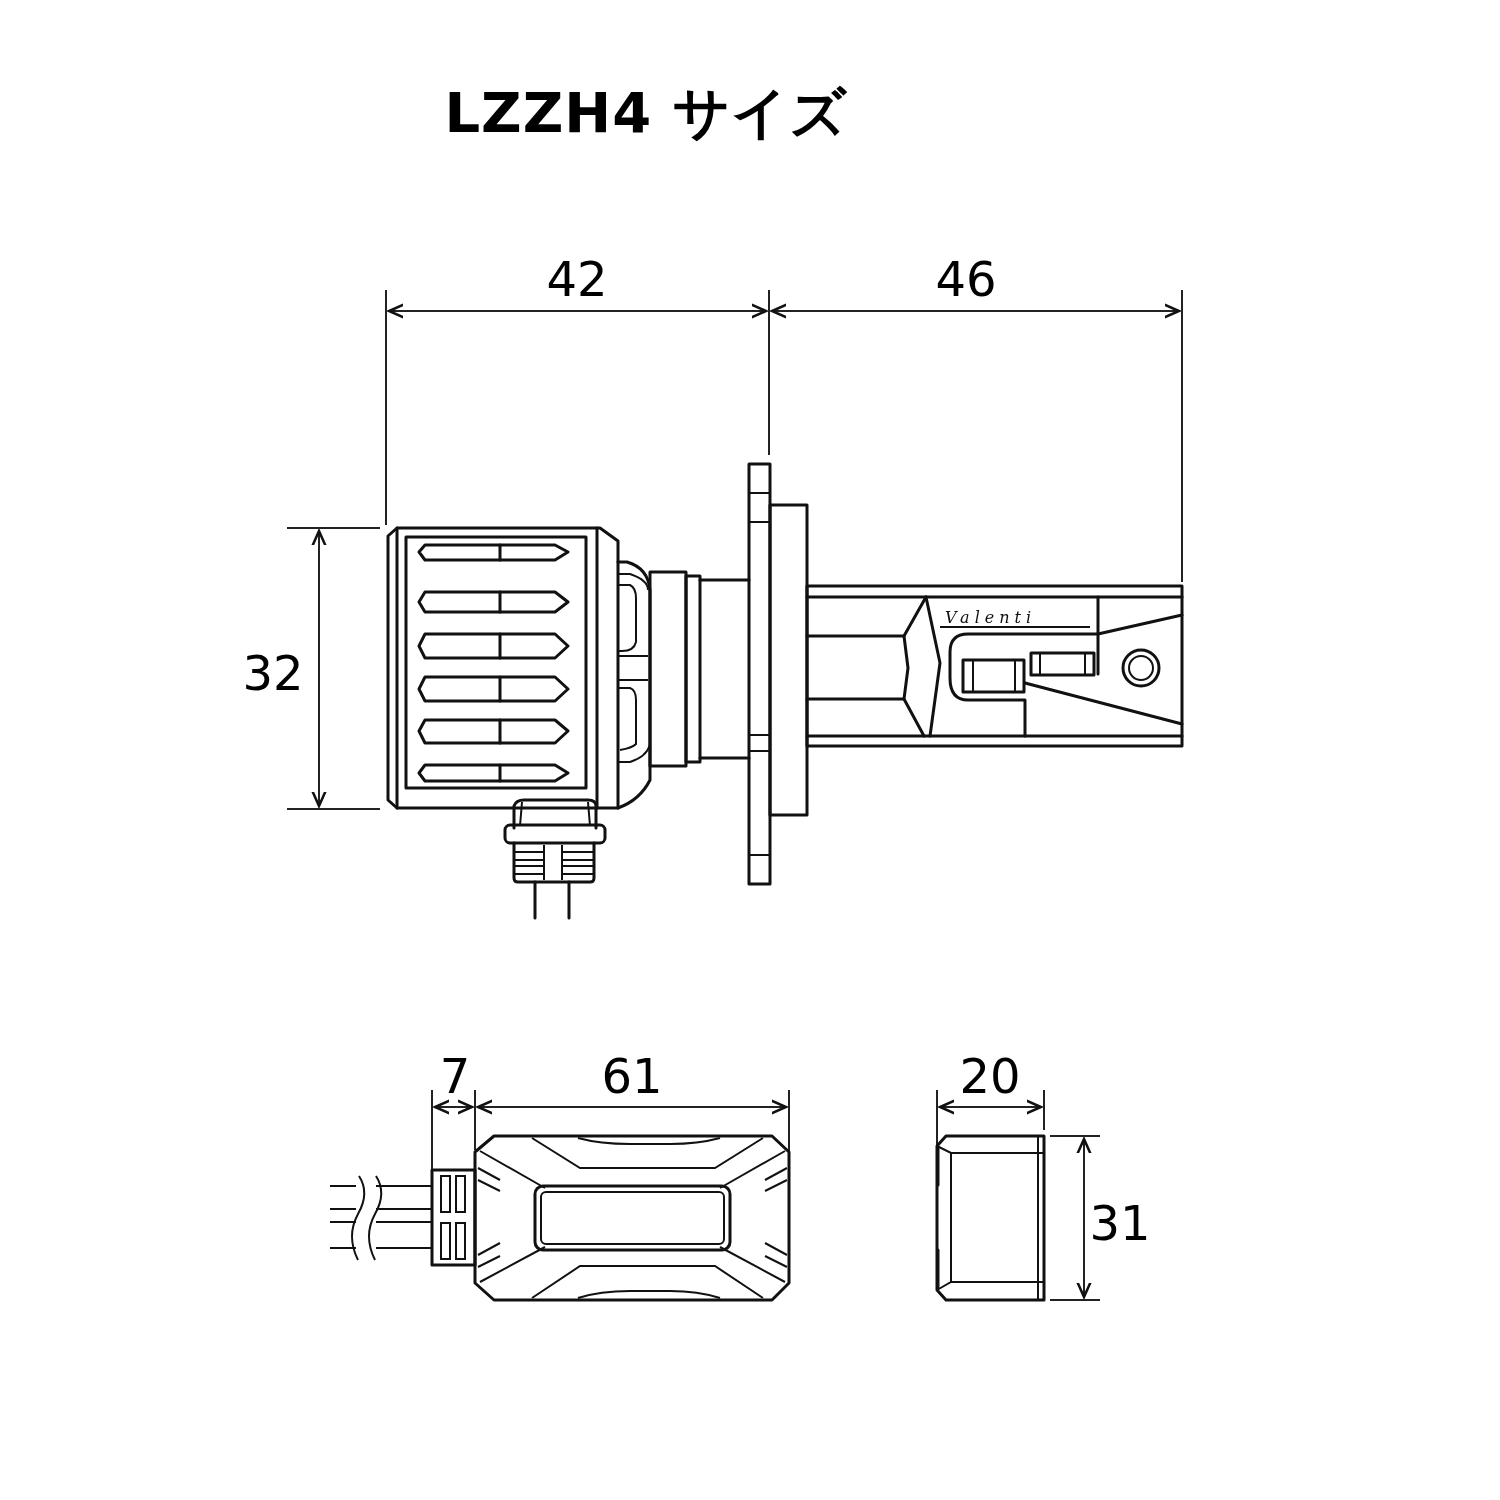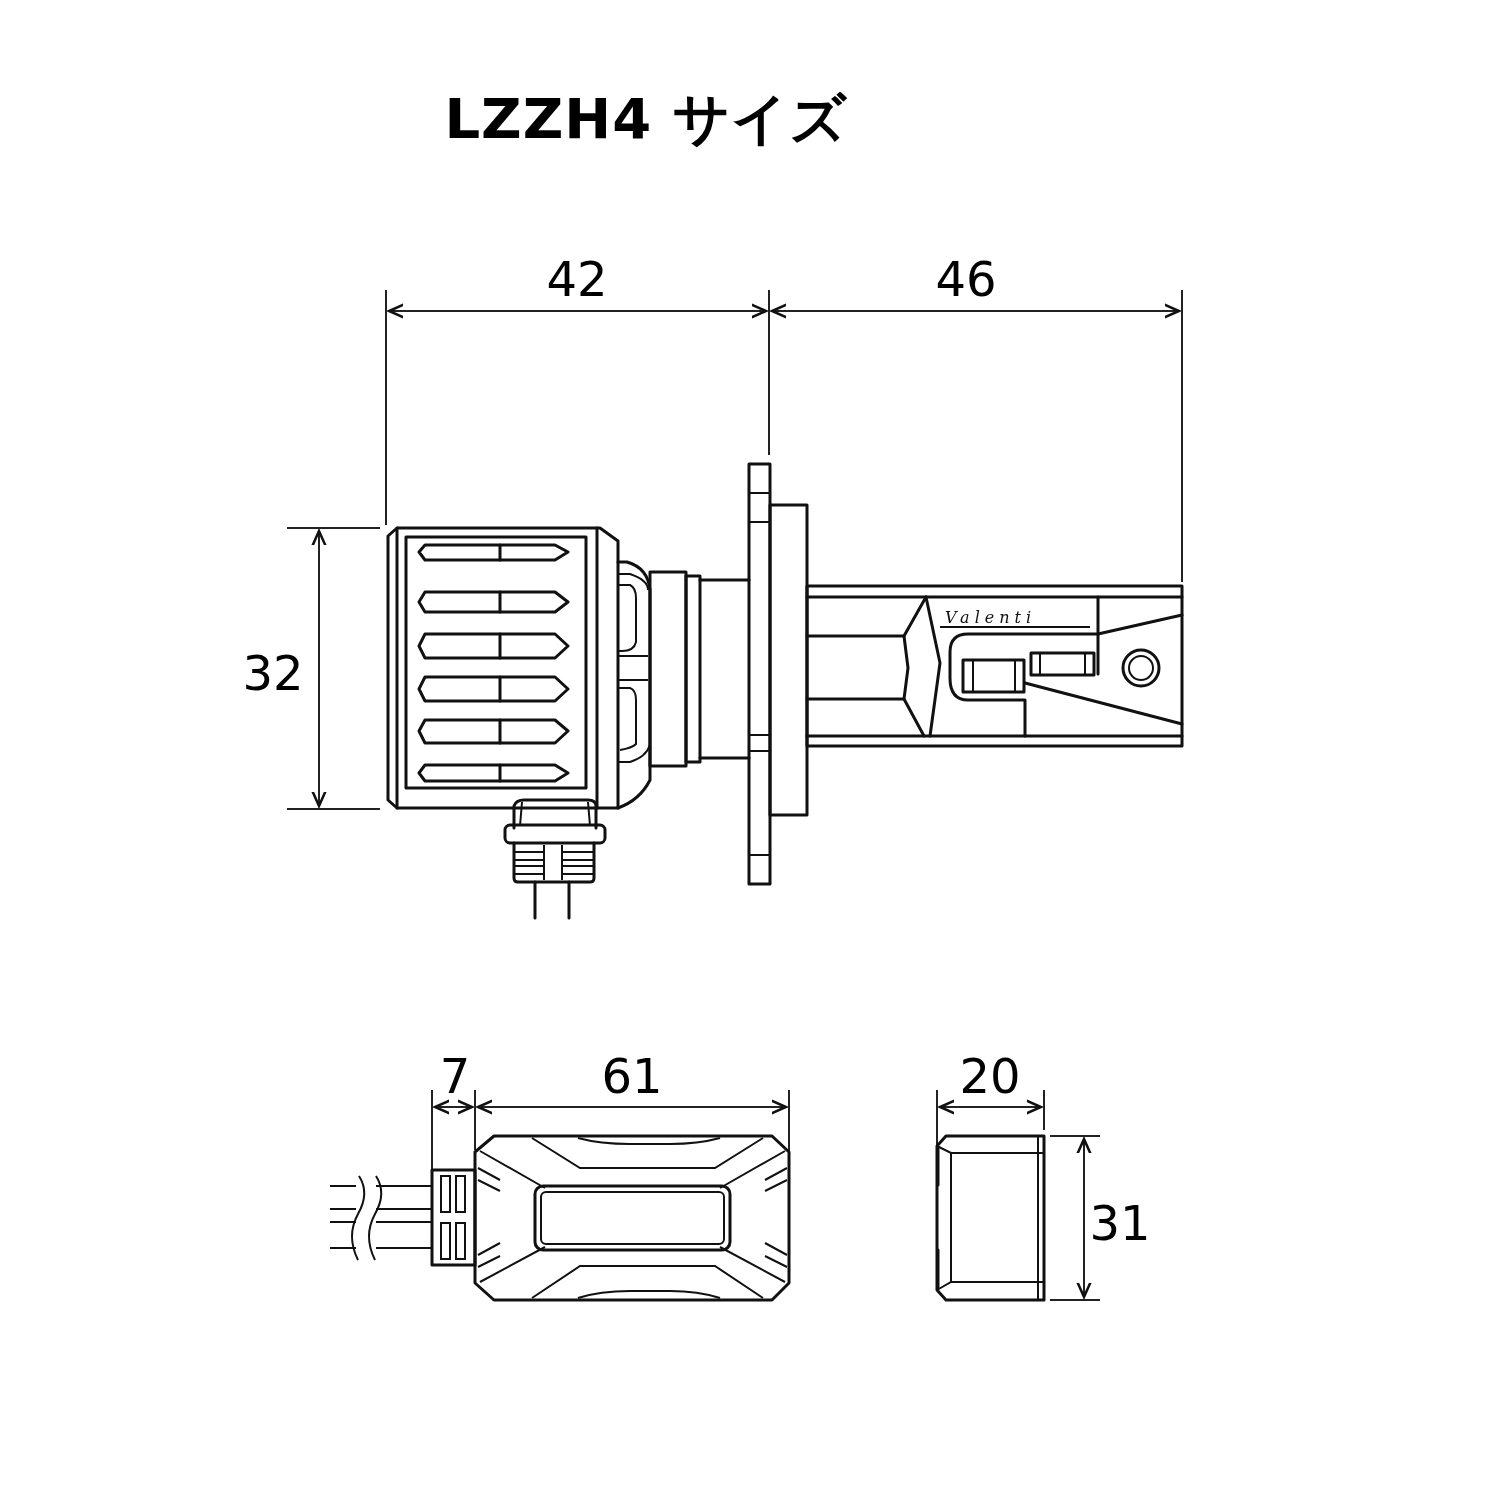--- a/index.html
+++ b/index.html
@@ -1,18 +1,18 @@
 <!DOCTYPE html>
 <html><head>
 <meta charset="utf-8">
 <style>
   html, body { margin: 0; padding: 0; background: #ffffff; }
   body { width: 1500px; height: 1500px; position: relative; overflow: hidden; }
   .title {
-    position: absolute; left: 0; top: 82px; width: 1292px; text-align: center;
+    position: absolute; left: 0; top: 76px; width: 1292px; text-align: center;
     font-family: "DejaVu Sans", sans-serif; font-weight: bold; font-size: 56px;
     color: #000; letter-spacing: 1px;
   }
   svg.drawing { position: absolute; left: 0; top: 0; }
   .ln { stroke: #111; stroke-width: 3; fill: none; stroke-linejoin: round; stroke-linecap: round; }
   .thin { stroke: #111; stroke-width: 2; fill: none; }
   .dim { stroke: #222; stroke-width: 2; fill: none; }
   .dimtext {
     font-family: "DejaVu Sans", sans-serif; font-size: 48px; fill: #000;
   }

